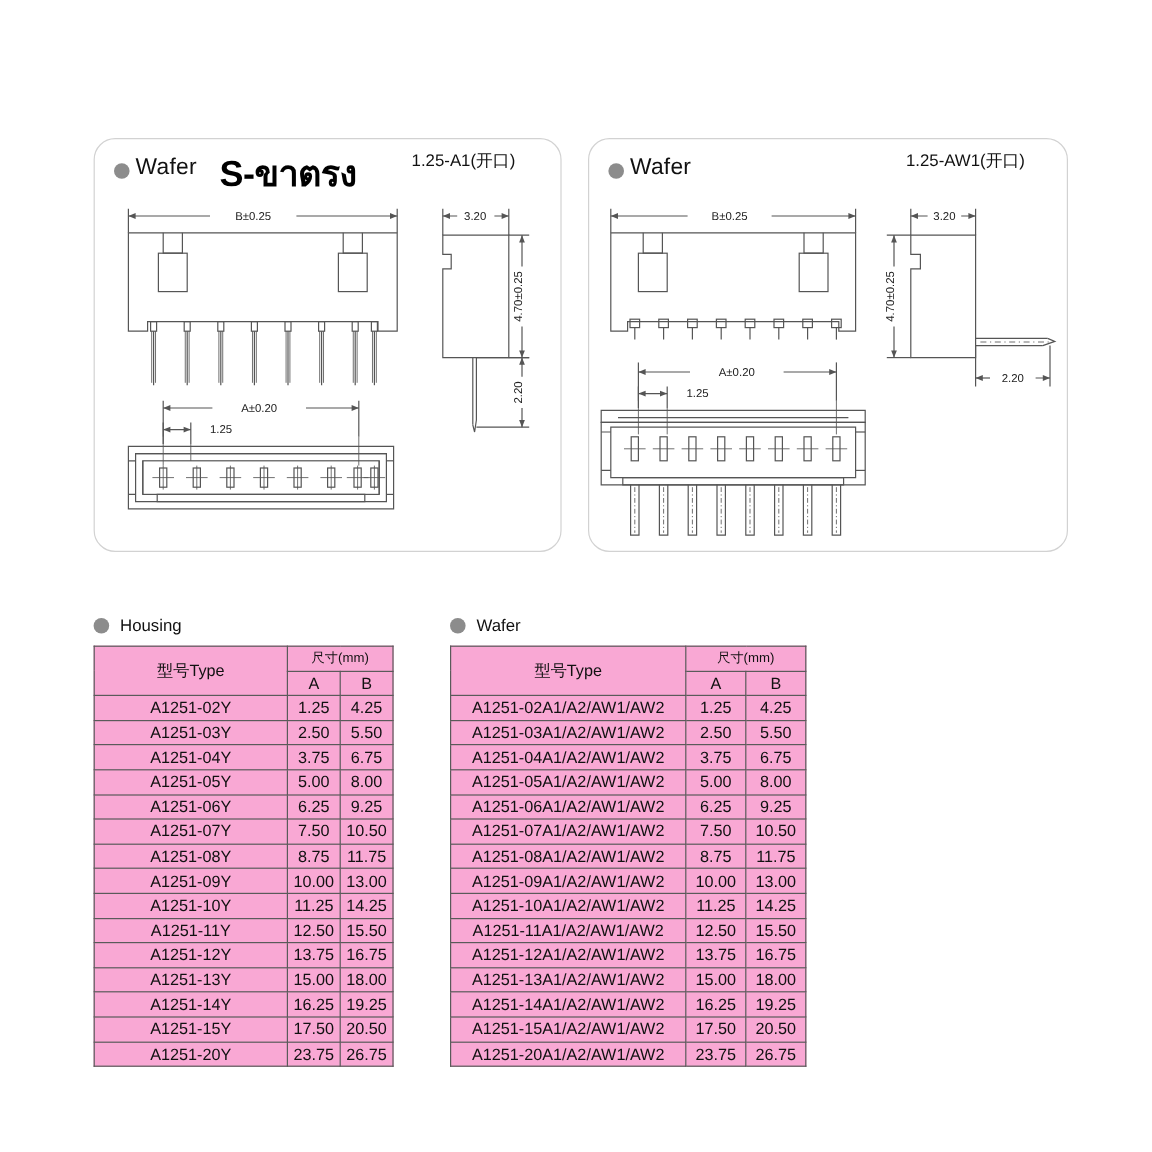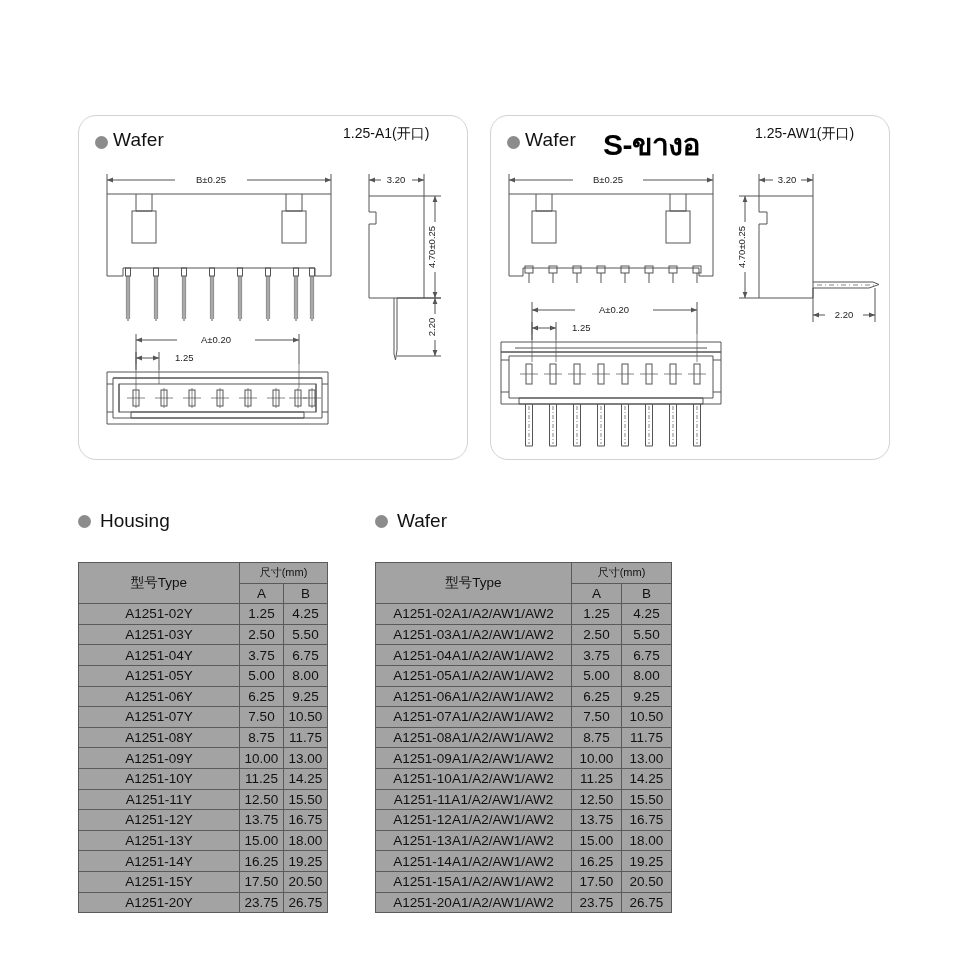--- a/index.html
+++ b/index.html
@@ -65,32 +65,31 @@
 
   
   .tbl-block { position: absolute; }
   #block-housing { left: 78px;  top: 508px; }
   #block-wafer   { left: 375px; top: 508px; }
 
   .tbl-title {
     position: relative;
     height: 30px;
     padding-left: 22px;
-    font-size: 19px;
+    font-size: 14px;
     line-height: 26px;
     color: #111;
   }
   .tbl-title .bullet { left: 0; top: 7px; }
 
   table.spec {
     border-collapse: collapse;
     font-size: 13.5px;
     color: #111;
-    background: #a3a3a3;
-    margin-top: 24px;
+    background: #f9a8d4;
   }
   table.spec th, table.spec td {
     border: 1px solid #5a5a5a;
     text-align: center;
     padding: 0;
     height: 19.6px;
     font-weight: normal;
     white-space: nowrap;
   }
   table.spec th { font-weight: normal; }
@@ -101,20 +100,21 @@
   .th-dim { font-size: 11px; }
 </style>
 </head>
 <body>
 
 <div class="panel" id="panel-left">
 
   <div class="panel-head">
     <span class="bullet" style="left:16px; top:12px;"></span>
     <span class="head-wafer" style="left:34px; top:5px;">Wafer</span>
+    <span class="head-thai" style="left:104px; top:-3px;">S-ขาตรง</span>
     <span class="head-code" style="left:264px; top:1px;">1.25-A1(开口)</span>
   </div>
 
   <svg class="dwg" width="390" height="345" viewBox="0 0 390 345">
     <g fill="none" stroke="#555" stroke-width="1" shape-rendering="geometricPrecision">
 
       <line x1="28" y1="58" x2="28" y2="78"></line>
       <line x1="252" y1="58" x2="252" y2="78"></line>
       <line x1="28" y1="64" x2="96" y2="64"></line>
       <line x1="168" y1="64" x2="252" y2="64"></line>
@@ -264,21 +264,20 @@
       <text x="96" y="245" text-anchor="start">1.25</text>
     </g>
   </svg>
 </div>
 
 <div class="panel" id="panel-right">
 
   <div class="panel-head">
     <span class="bullet" style="left:16px; top:12px;"></span>
     <span class="head-wafer" style="left:34px; top:5px;">Wafer</span>
-    <span class="head-thai" style="left:112px; top:-3px;">S-ขางอ</span>
     <span class="head-code" style="left:264px; top:1px;">1.25-AW1(开口)</span>
   </div>
 
   <svg class="dwg" width="400" height="345" viewBox="0 0 400 345">
     <g fill="none" stroke="#555" stroke-width="1" shape-rendering="geometricPrecision">
 
       <line x1="18" y1="58" x2="18" y2="78"></line>
       <line x1="222" y1="58" x2="222" y2="78"></line>
       <line x1="18" y1="64" x2="82" y2="64"></line>
       <line x1="152" y1="64" x2="222" y2="64"></line>

